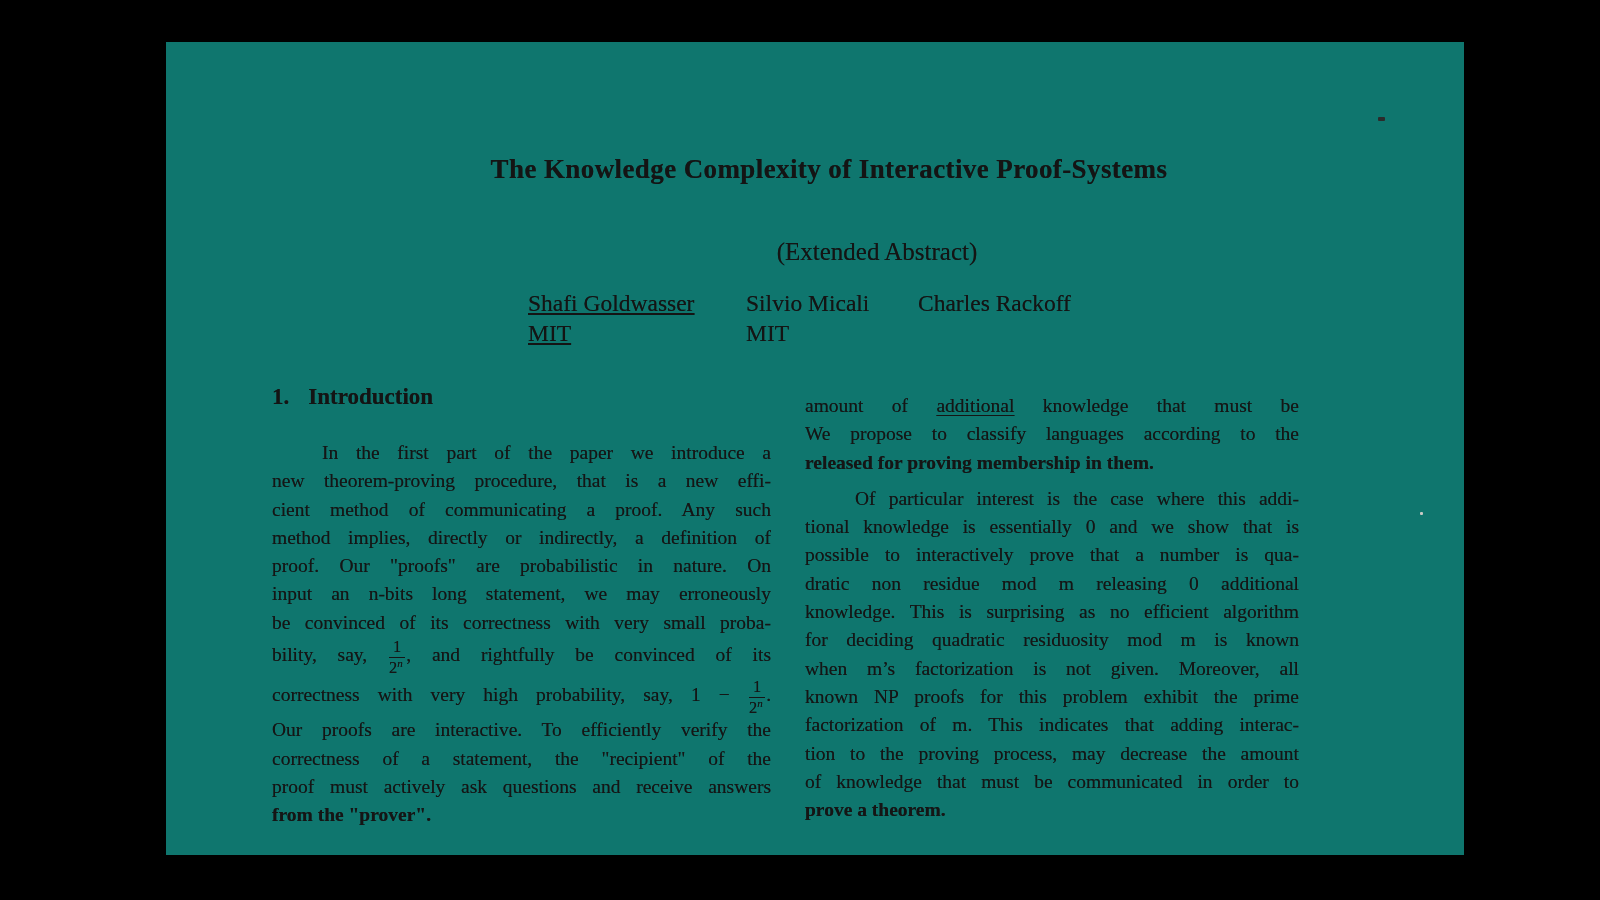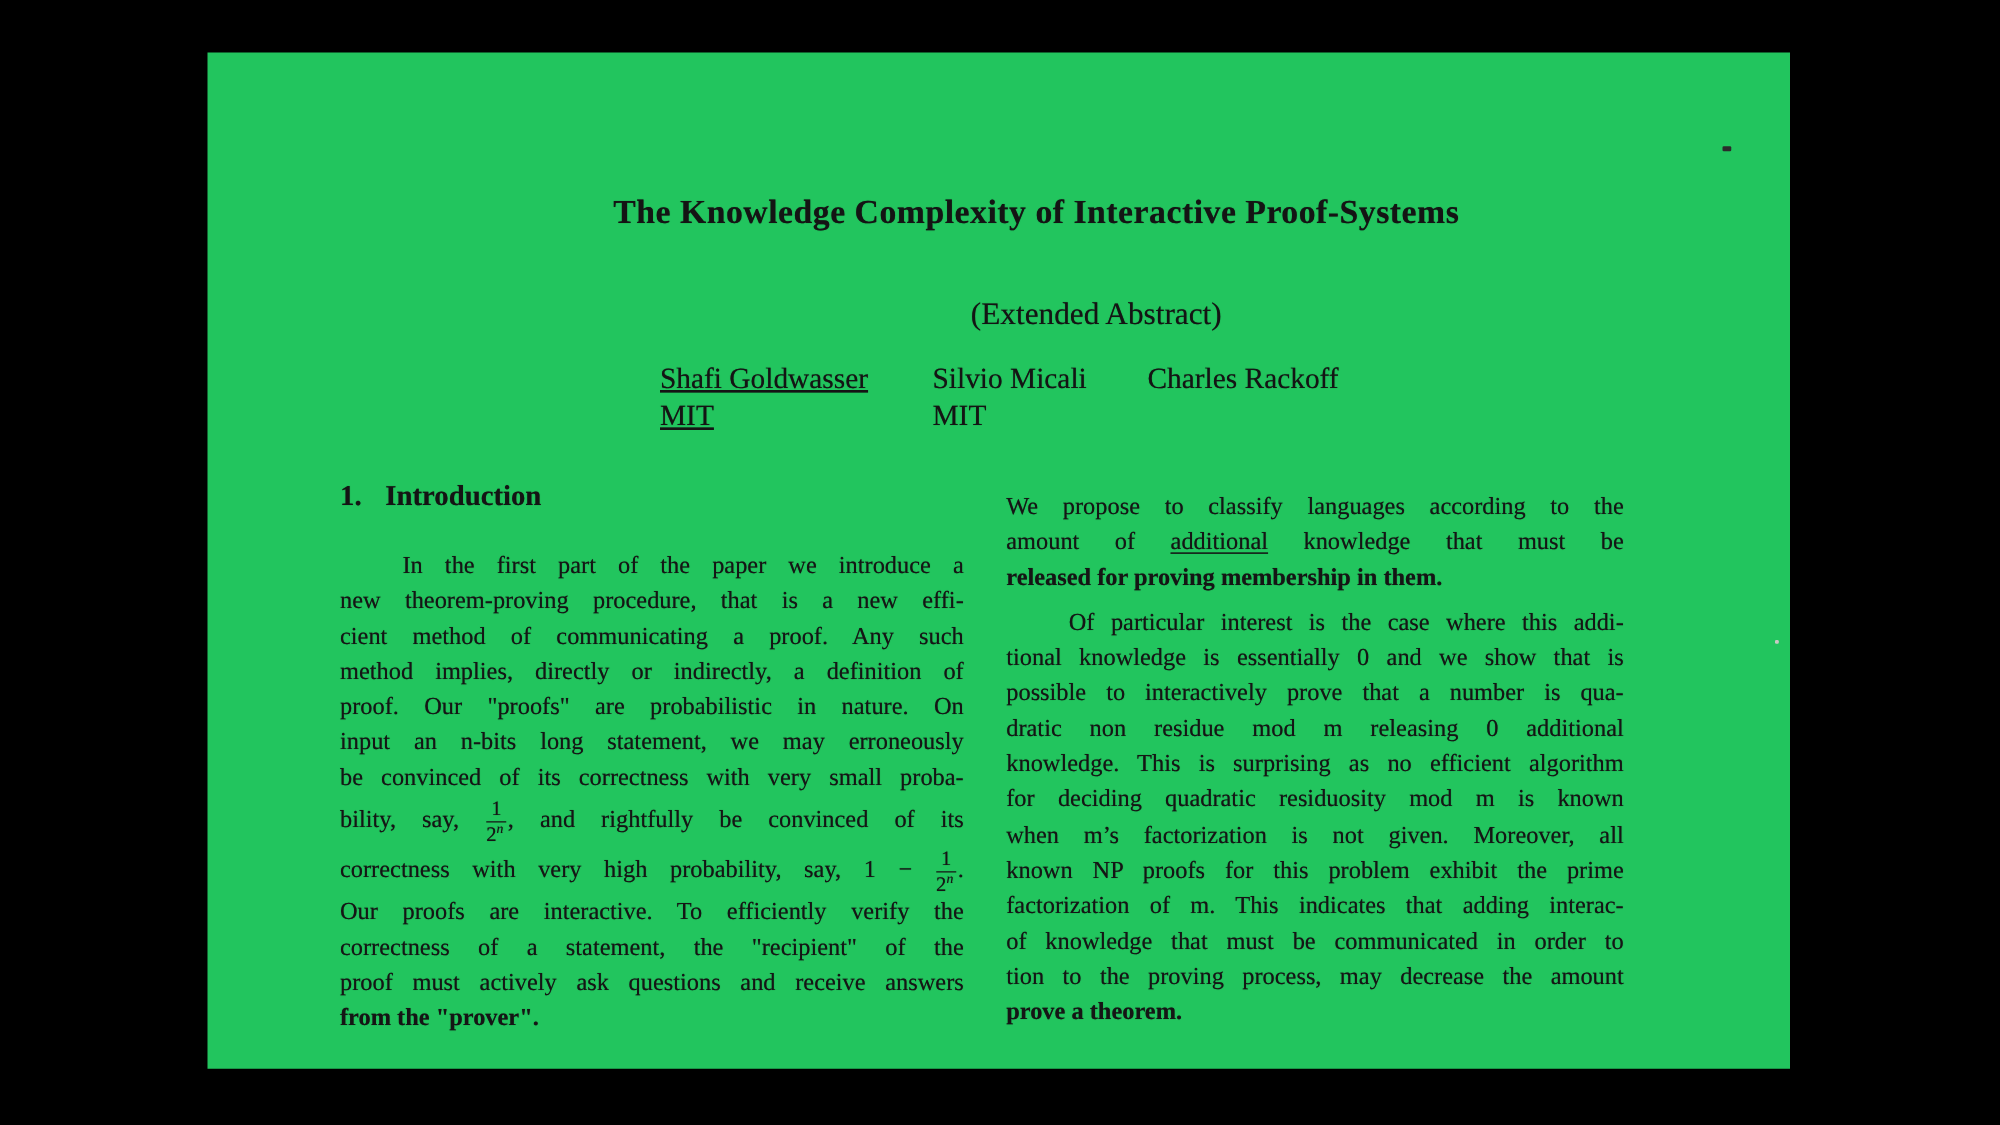--- a/index.html
+++ b/index.html
@@ -3,21 +3,21 @@
 <meta charset="utf-8">
 <style>
   html,body{margin:0;padding:0;}
   body{
     width:1600px;height:900px;position:relative;background:#000;
     font-family:"Liberation Serif","DejaVu Serif",serif;
     overflow:hidden;
   }
   .page{
     position:absolute;left:166px;top:42px;width:1266px;height:813px;
-    background:#22c55e;color:#141414;overflow:hidden;
+    background:#0f766e;color:#141414;overflow:hidden;padding-left:32px;
   }
   .page *{text-shadow:0 0 0.6px rgba(20,20,20,0.65);}
   .title{
     position:absolute;left:30px;top:112px;width:1266px;text-align:center;
     font-size:27px;font-weight:700;letter-spacing:0.4px;white-space:nowrap;
   }
   .subtitle{
     position:absolute;left:78px;top:196px;width:1266px;text-align:center;
     font-size:25px;white-space:nowrap;
   }
@@ -84,35 +84,35 @@
         <div class="line"><span>bility, say, </span><span class="frac"><span class="num">1</span><span class="den">2<sup>n</sup></span></span><span>, and rightfully be convinced of its</span></div>
         <div class="line"><span>correctness with very high probability, say, 1 − </span><span class="frac"><span class="num">1</span><span class="den">2<sup>n</sup></span></span><span>.</span></div>
         <div class="line"><span>Our proofs are </span><span class="it">interactive</span><span>. To efficiently verify the</span></div>
         <div class="line"><span>correctness of a statement, the "recipient" of the</span></div>
         <div class="line"><span>proof must actively ask questions and receive answers</span></div>
         <div class="line last"><span>from the "prover".</span></div>
       </div>
     </div>
   <div class="col col-right">
       <div class="para">
+        <div class="line"><span>amount of </span><span class="ul">additional</span><span> knowledge that must be</span></div>
         <div class="line"><span>We propose to classify languages according to the</span></div>
-        <div class="line"><span>amount of </span><span class="ul">additional</span><span> knowledge that must be</span></div>
         <div class="line last"><span>released for proving membership in them.</span></div>
       </div>
       <div class="para">
         <div class="line indent"><span>Of particular interest is the case where this addi-</span></div>
         <div class="line"><span>tional knowledge is essentially 0 and we show that is</span></div>
         <div class="line"><span>possible to interactively prove that a number is qua-</span></div>
         <div class="line"><span>dratic non residue mod </span><span class="it">m</span><span> releasing 0 additional</span></div>
         <div class="line"><span>knowledge. This is surprising as no efficient algorithm</span></div>
         <div class="line"><span>for deciding quadratic residuosity mod </span><span class="it">m</span><span> is known</span></div>
         <div class="line"><span>when </span><span class="it">m</span><span>’s factorization is not given. Moreover, all</span></div>
         <div class="line"><span>known </span><span class="it">NP</span><span> proofs for this problem exhibit the prime</span></div>
         <div class="line"><span>factorization of </span><span class="it">m</span><span>. This indicates that adding interac-</span></div>
+        <div class="line"><span>tion to the proving process, may decrease the amount</span></div>
         <div class="line"><span>of knowledge that must be communicated in order to</span></div>
-        <div class="line"><span>tion to the proving process, may decrease the amount</span></div>
         <div class="line last"><span>prove a theorem.</span></div>
       </div>
     </div>
 
   <div class="speck speck1"></div>
   <div class="speck speck2"></div>
 </div>
 
 </body></html>

